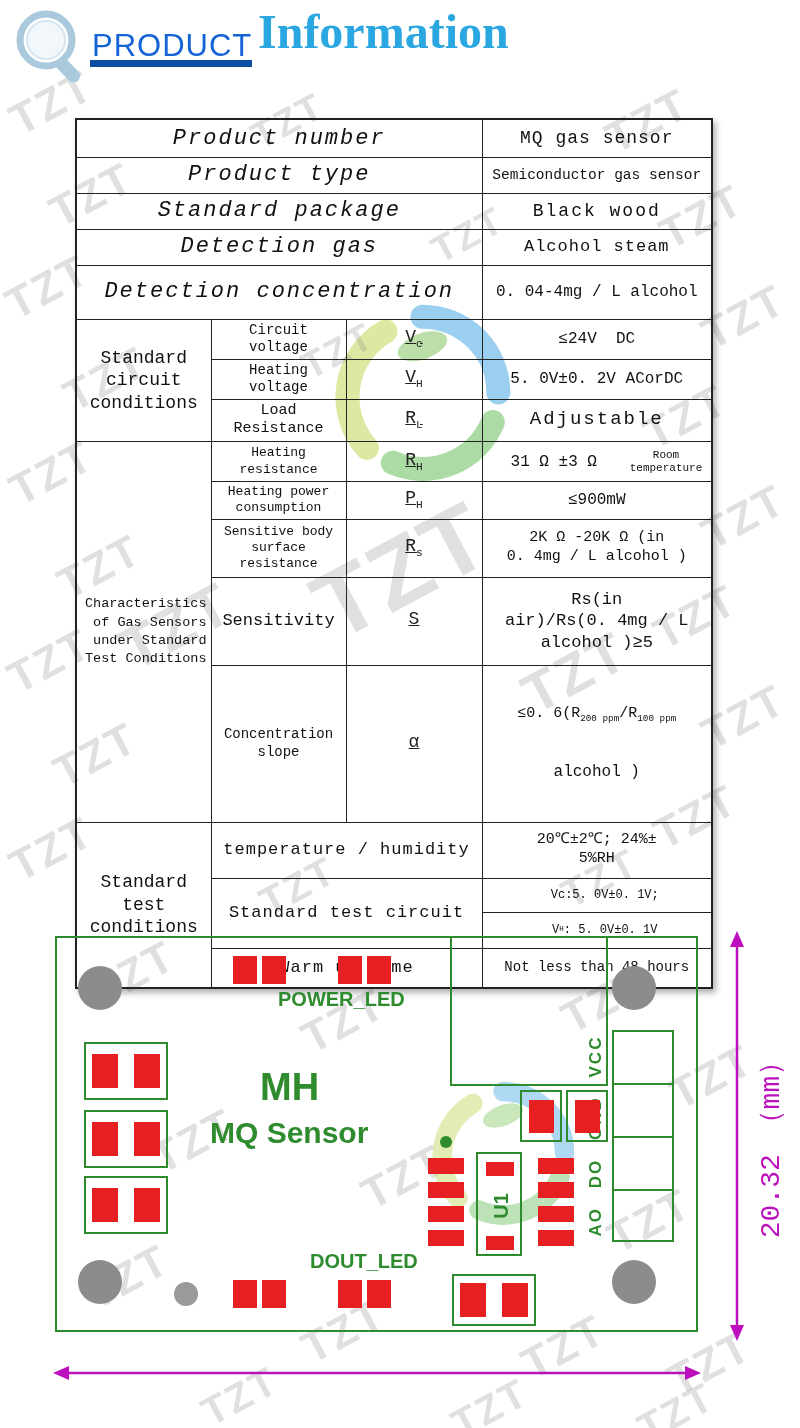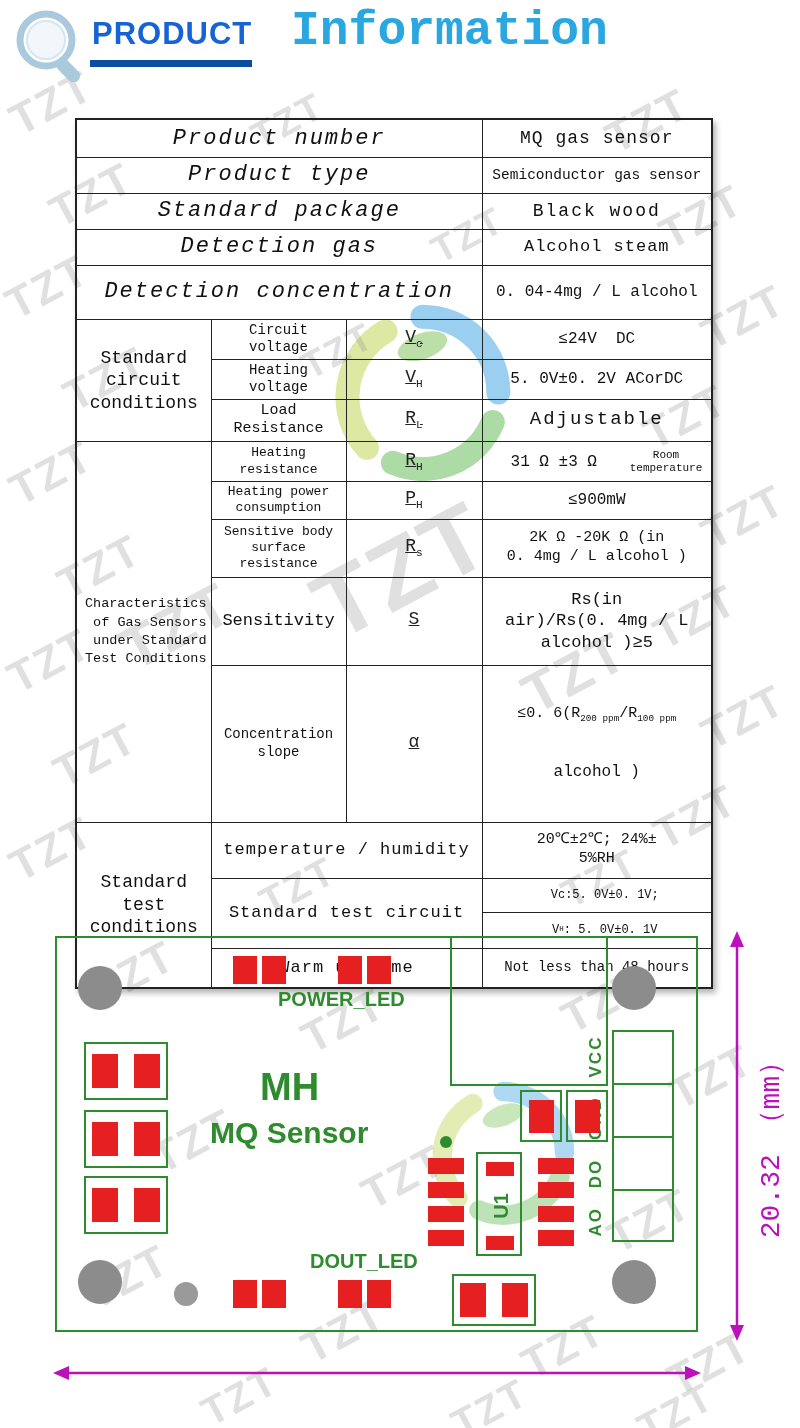--- a/index.html
+++ b/index.html
@@ -11,25 +11,25 @@
   .layer0 { position:absolute; inset:0; z-index:0; }
   .wm { position:absolute; font-family:"Liberation Sans", sans-serif; font-weight:bold;
         color:rgba(145,145,145,0.28); transform:rotate(-28deg); letter-spacing:2px; white-space:nowrap; }
   .swirl { position:absolute; }
   .swirl.s1 { left:330px; top:300px; width:185px; height:185px; opacity:0.5; }
   .swirl.s2 { left:428px; top:1078px; width:150px; height:150px; opacity:0.4; }
 
   
   .header { position:absolute; left:0; top:0; width:800px; height:102px; z-index:1; }
   .mag { position:absolute; left:10px; top:6px; }
-  .badge { position:absolute; left:92px; top:16px; font-family:"Liberation Sans", sans-serif;
-           font-weight:bold; font-size:31px; color:#1563d5; letter-spacing:1px; }
+  .badge { position:absolute; left:92px; top:28px; font-family:"Liberation Sans", sans-serif;
+           font-weight:normal; font-size:31px; color:#1563d5; letter-spacing:1px; }
   .badge-bar { position:absolute; left:90px; top:60px; width:162px; height:7px; background:#0b4da1; }
-  .title { position:absolute; left:258px; top:4px; font-family:Liberation Mono, monospace;
-           font-weight:bold; font-size:48px; color:#2aa7e0;margin-left:33px; }
+  .title { position:absolute; left:258px; top:4px; font-family:Liberation Serif, serif;
+           font-weight:bold; font-size:48px; color:#2aa7e0; }
 
   
   .spec { position:absolute; left:75px; top:118px; width:636px; z-index:1;
           border-collapse:collapse; table-layout:fixed; background:transparent;
           border:2px solid #222; box-shadow:3px 4px 6px rgba(0,0,0,0.30); }
   .spec td { border:1px solid #222; text-align:center; vertical-align:middle; padding:2px 4px; line-height:1.25; }
   .lbl  { font-size:22px; letter-spacing:2px;font-style:italic; }
   .val  { white-space:pre-wrap; }
   .grp  { font-size:18px; }
   .grp.small { font-size:13.5px; line-height:1.35;text-align:right; }

